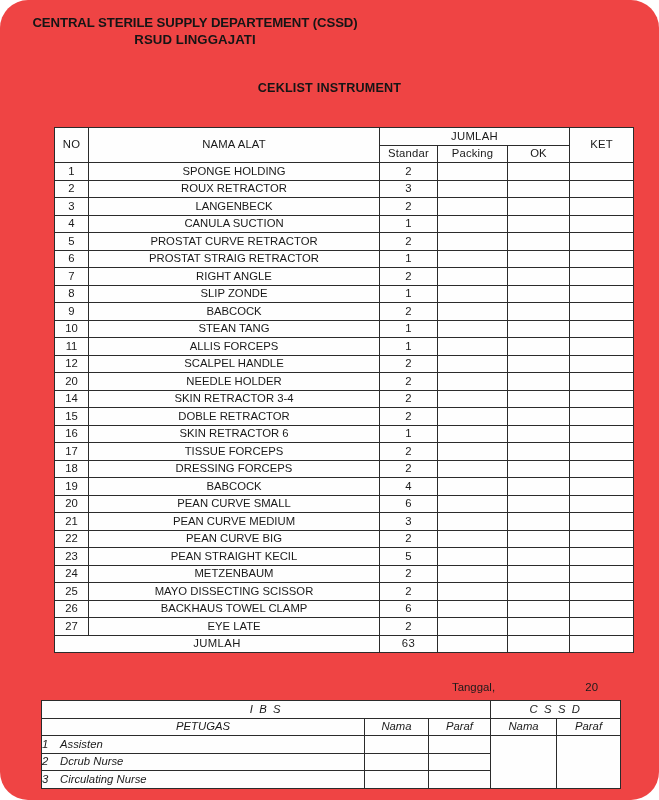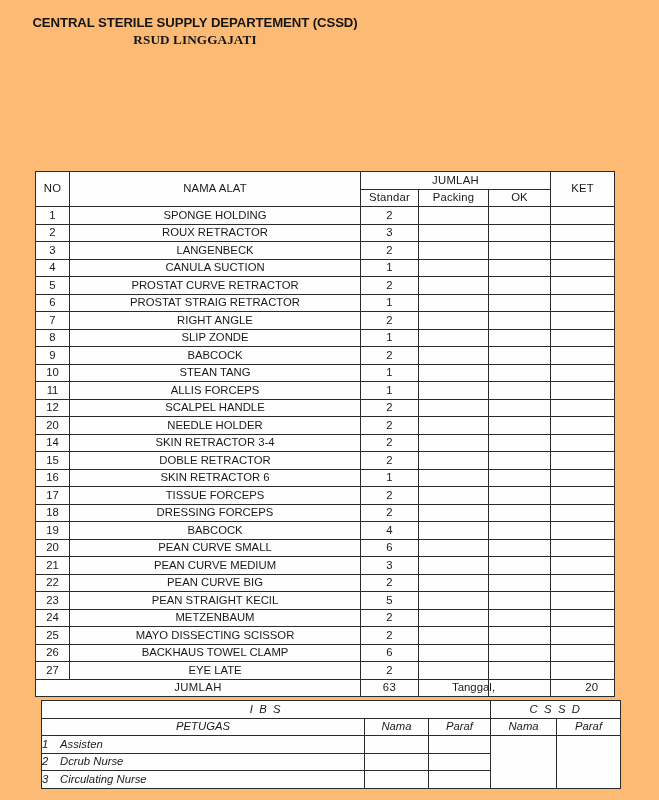--- a/index.html
+++ b/index.html
@@ -10,56 +10,56 @@
     background: #ffffff;
     font-family: "Liberation Sans", sans-serif;
     color: #151515;
     overflow: hidden;
   }
 
   .page {
     position: relative;
     width: 659px;
     height: 800px;
-    background: #fdba74;
+    background: #ef4444;
+    border-radius: 28px;
   }
 
   
   .org-heading {
     position: absolute;
     top: 14px;
     left: 0;
     width: 390px;
     text-align: center;
     font-size: 13.2px;
     font-weight: bold;
     line-height: 17px;
     letter-spacing: -0.1px;
   }
-  .org-line2 { letter-spacing: 0.1px; font-family: Liberation Serif, serif; }
+  .org-line2 { letter-spacing: 0.1px; }
 
   .doc-title {
     position: absolute;
     top: 79px;
     left: 0;
     width: 659px;
     text-align: center;
     font-size: 12.6px;
     font-weight: bold;
     line-height: 18px;
     letter-spacing: 0.2px;
   }
 
   
   .main-table-wrap {
     position: absolute;
-    left: 35px;
+    left: 54px;
     top: 127px;
     width: 579px;
-    margin-top: 44px;
   }
 
   table.grid {
     width: 100%;
     border-collapse: collapse;
     table-layout: fixed;
   }
 
   table.grid td, table.grid th {
     border: 1.15px solid #2b2b2b;
@@ -149,20 +149,21 @@
 <body>
 
 <div class="page">
 
   <div class="org-heading">
     <div>CENTRAL STERILE SUPPLY DEPARTEMENT (CSSD)</div>
     <div class="org-line2">RSUD LINGGAJATI</div>
   </div>
 
   <div class="doc-title">
+    <div>CEKLIST INSTRUMENT</div>
   </div>
 
   <div class="main-table-wrap">
     <table class="grid">
       <colgroup>
         <col class="c-no">
           <col class="c-nama">
           <col class="c-std">
         <col class="c-pack">
           <col class="c-ok">

